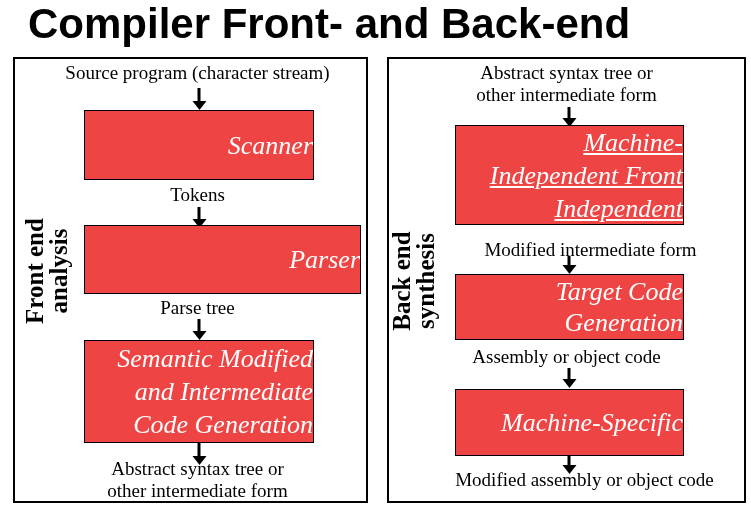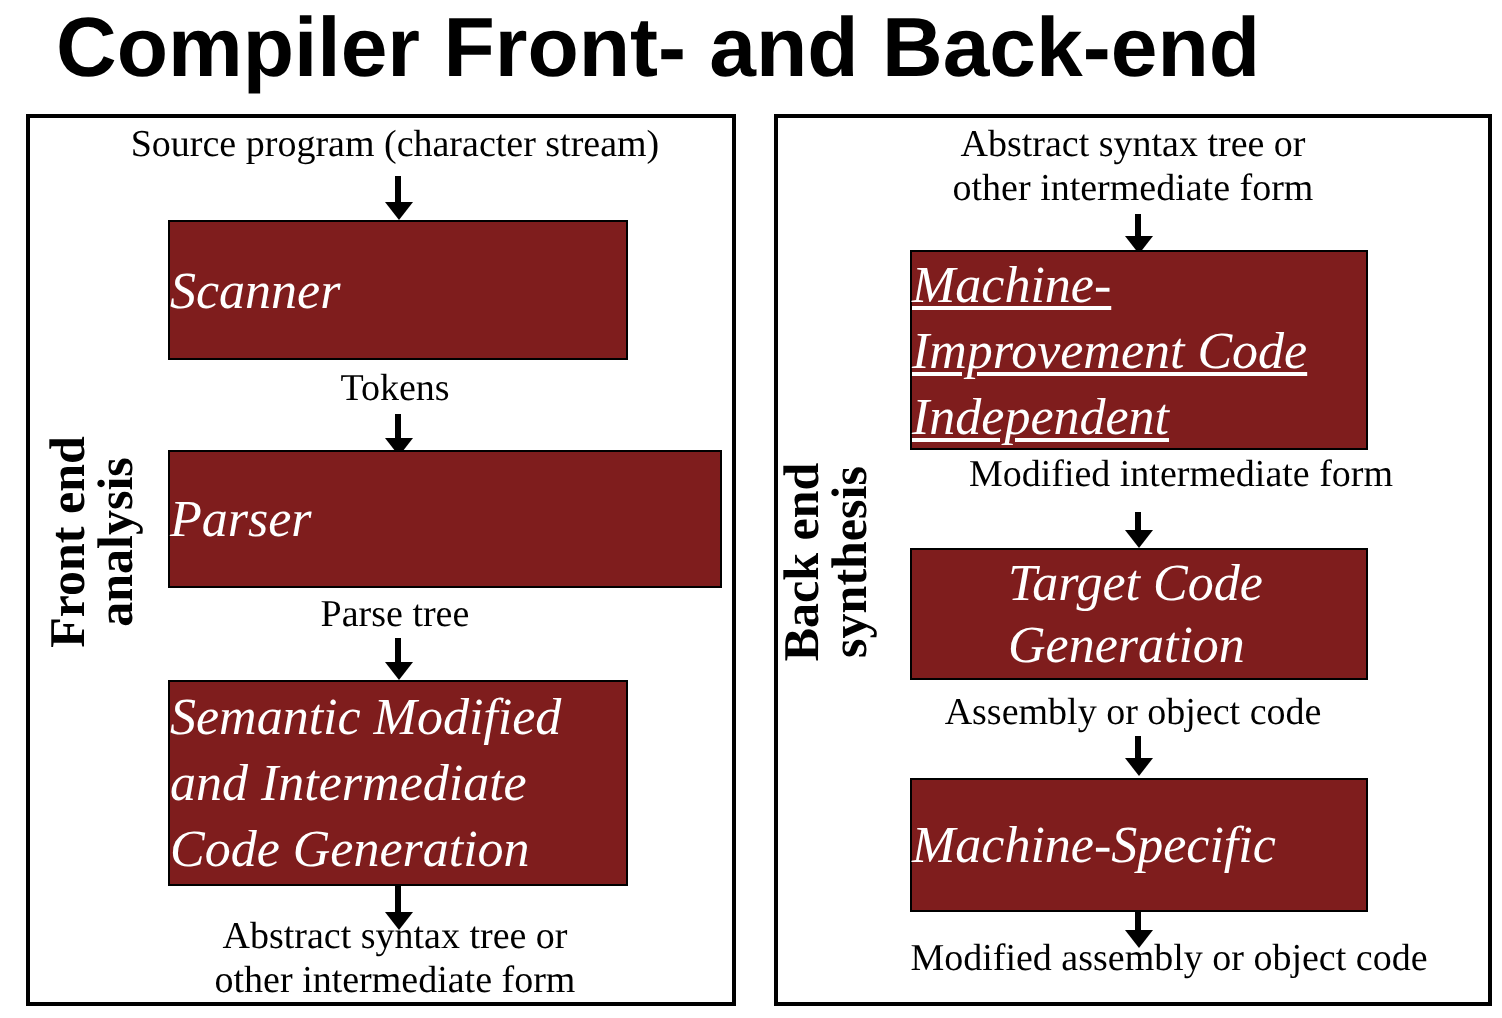--- a/index.html
+++ b/index.html
@@ -18,23 +18,23 @@
   }
   .panel.left{left:13px;width:355px;}
   .panel.right{left:387px;width:359px;}
   .flabel{
     position:absolute;text-align:center;font-size:19px;line-height:22px;
     white-space:nowrap;
   }
   .flabel.wide{left:0;right:0;}
   .lf{left:14px;right:0;}  
   .bluebox{
-    position:absolute;background:#7f1d1d;border:1px solid #000;
+    position:absolute;background:#ef4444;border:1px solid #000;
     box-sizing:border-box;color:#fff;font-style:italic;
-    display:flex;flex-direction:column;justify-content:center;align-items:flex-start;
+    display:flex;flex-direction:column;justify-content:center;align-items:flex-end;
     font-size:26px;text-align:center;
   }
   .bluebox .bl{display:block;}
   .arrow{
     position:absolute;width:3px;background:#000;transform:translateX(-50%);
   }
   .arrow::after{
     content:"";position:absolute;left:50%;bottom:-9px;transform:translateX(-50%);
     width:0;height:0;border-left:7px solid transparent;border-right:7px solid transparent;
     border-top:9px solid #000;
@@ -109,25 +109,25 @@
 
     <div class="flabel wide" style="top:3px;">
       <div>Abstract syntax tree or</div>
       <div>other intermediate form</div>
     </div>
 
     <div class="arrow" style="left:180px;top:48px;height:11px;"></div>
 
     <div class="bluebox" style="left:66px;top:66px;width:229px;height:100px;line-height:33px;text-decoration:underline;">
       <span class="bl">Machine-</span>
-      <span class="bl">Improvement Code</span>
+      <span class="bl">Independent Front</span>
       <span class="bl">Independent</span>
     </div>
 
-    <div class="flabel wide" style="top:168px;margin-left:48px;">
+    <div class="flabel wide" style="top:180px;margin-left:48px;">
       <div>Modified intermediate form</div>
     </div>
 
     <div class="arrow" style="left:180px;top:197px;height:9px;"></div>
 
     <div class="bluebox" style="left:66px;top:215px;width:229px;height:66px;line-height:31px;padding-left:48px;">
       <span class="bl">Target Code</span>
       <span class="bl">Generation</span>
     </div>
 

